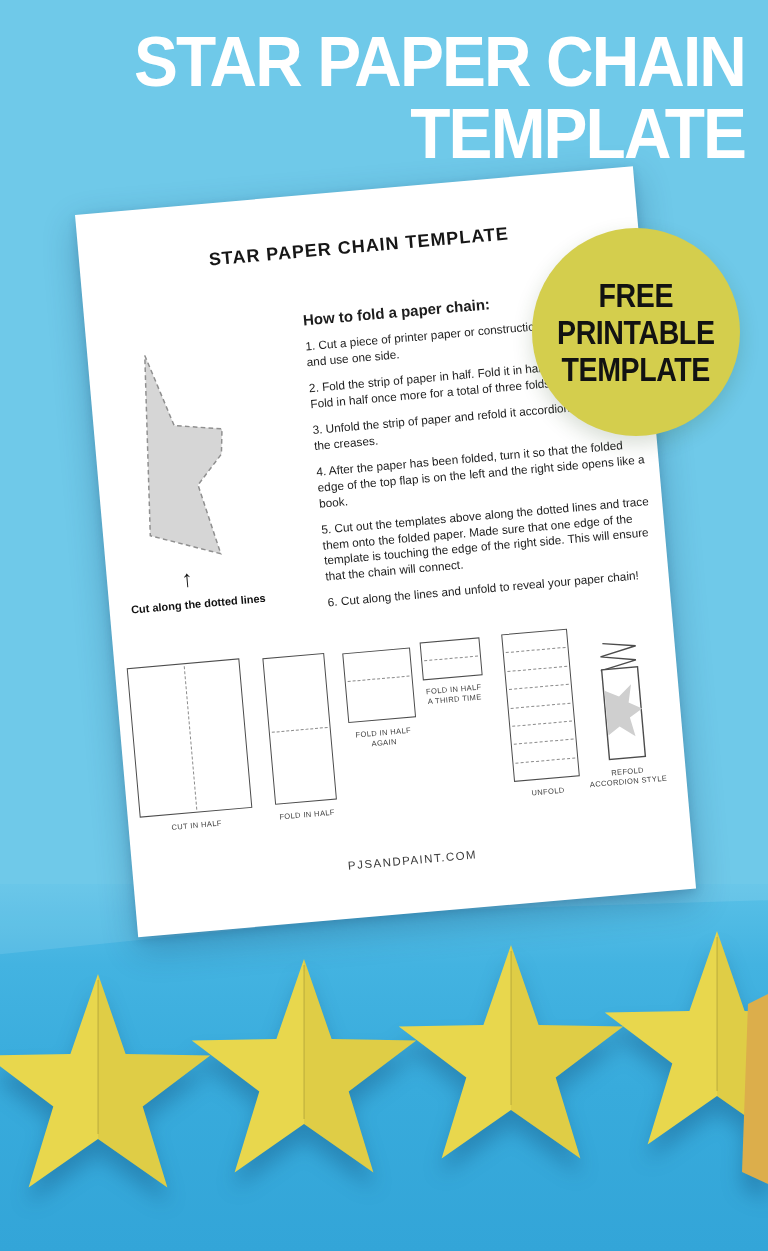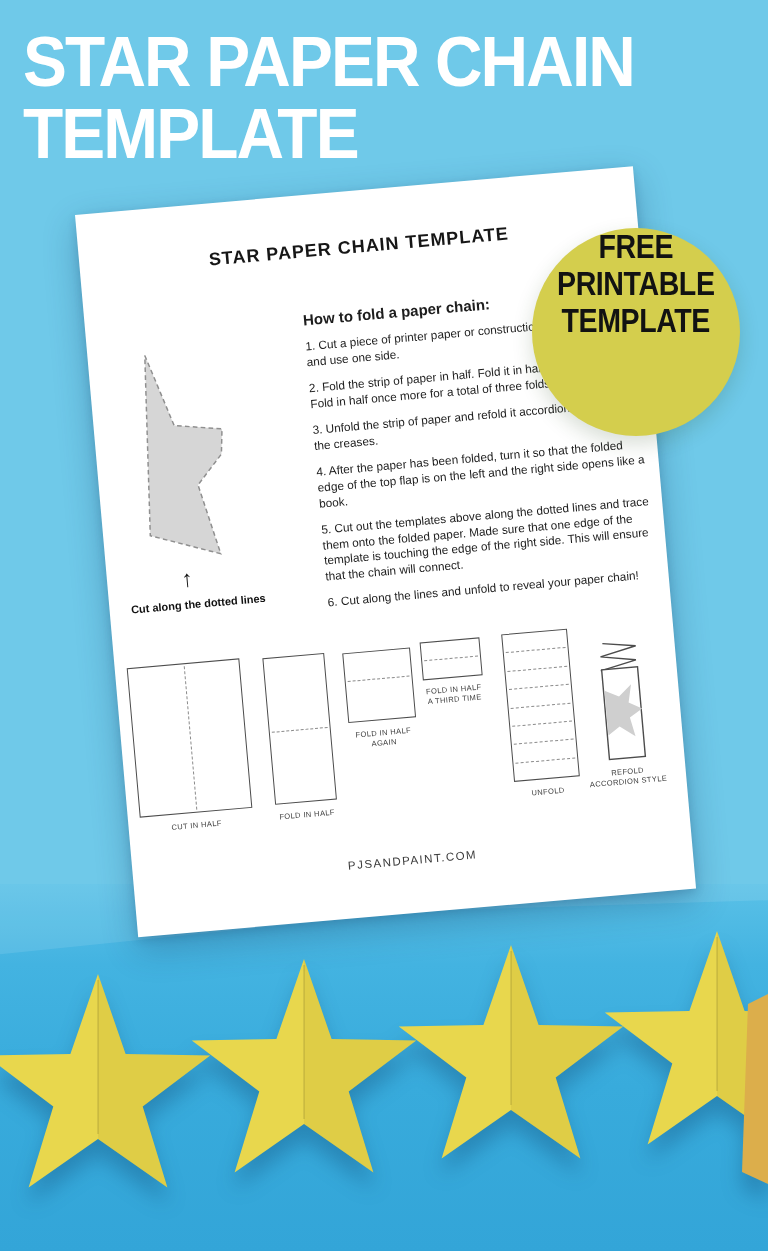--- a/index.html
+++ b/index.html
@@ -1,20 +1,20 @@
 <!DOCTYPE html>
 <html><head>
 <meta charset="utf-8">
 <style>
   html,body{margin:0;padding:0;}
   body{font-family:"Liberation Sans",sans-serif;background:#444;}
   .canvas{position:relative;width:768px;height:1251px;margin:0 auto;overflow:hidden;background:#6fc9e9;}
 
   
-  .hero{position:absolute;top:26px;left:0;width:768px;text-align:left;z-index:5;}
+  .hero{position:absolute;top:26px;left:0;width:768px;text-align:right;z-index:5;}
   .hero .line{color:#ffffff;font-weight:bold;font-size:70px;line-height:72px;letter-spacing:-2px;transform:scaleX(0.94);transform-origin:center;}
 
   
   .photo{position:absolute;left:0;top:884px;width:768px;height:367px;
          background:linear-gradient(180deg,#5ac1e7 0%,#43b3e1 22%,#38abdc 55%,#33a5d8 100%);z-index:1;}
   .photo::before{content:"";position:absolute;left:0;top:0;width:100%;height:90px;
          background:rgba(255,255,255,0.10);
          clip-path:polygon(0% 0%,100% 0%,100% 18%,55% 30%,0% 78%);}
   .starchain{position:absolute;left:0;top:0;width:768px;height:367px;
          filter:drop-shadow(0 16px 10px rgba(5,45,90,0.28));}
@@ -44,21 +44,21 @@
         color:#3c3c3c;white-space:pre-line;line-height:1.35;}
   .unfold-row{flex:1;border-bottom:1.6px dashed #8a8a8a;margin:0 2px;}
   .unfold-row:last-child{border-bottom:none;}
   .unfold-inner{position:absolute;inset:0;display:flex;flex-direction:column;}
 
   .doc-footer{position:absolute;left:0;top:666px;width:100%;text-align:center;
         font-size:11.5px;letter-spacing:1.5px;color:#3a3a3a;}
 
   
   .badge{position:absolute;left:532px;top:228px;width:208px;height:208px;border-radius:50%;
-         background:#d4ce4d;z-index:6;display:flex;align-items:flex-start;justify-content:center;
+         background:#d4ce4d;z-index:6;display:flex;align-items:center;justify-content:center;
          box-shadow:0 8px 20px rgba(40,70,30,0.18);}
   .badge-text{text-align:center;color:#121212;font-weight:bold;font-size:34px;line-height:37px;
          letter-spacing:-0.5px;transform:scaleX(0.84);transform-origin:center;}
 </style>
 </head>
 <body>
 
 <div class="canvas">
 
   <div class="hero">

